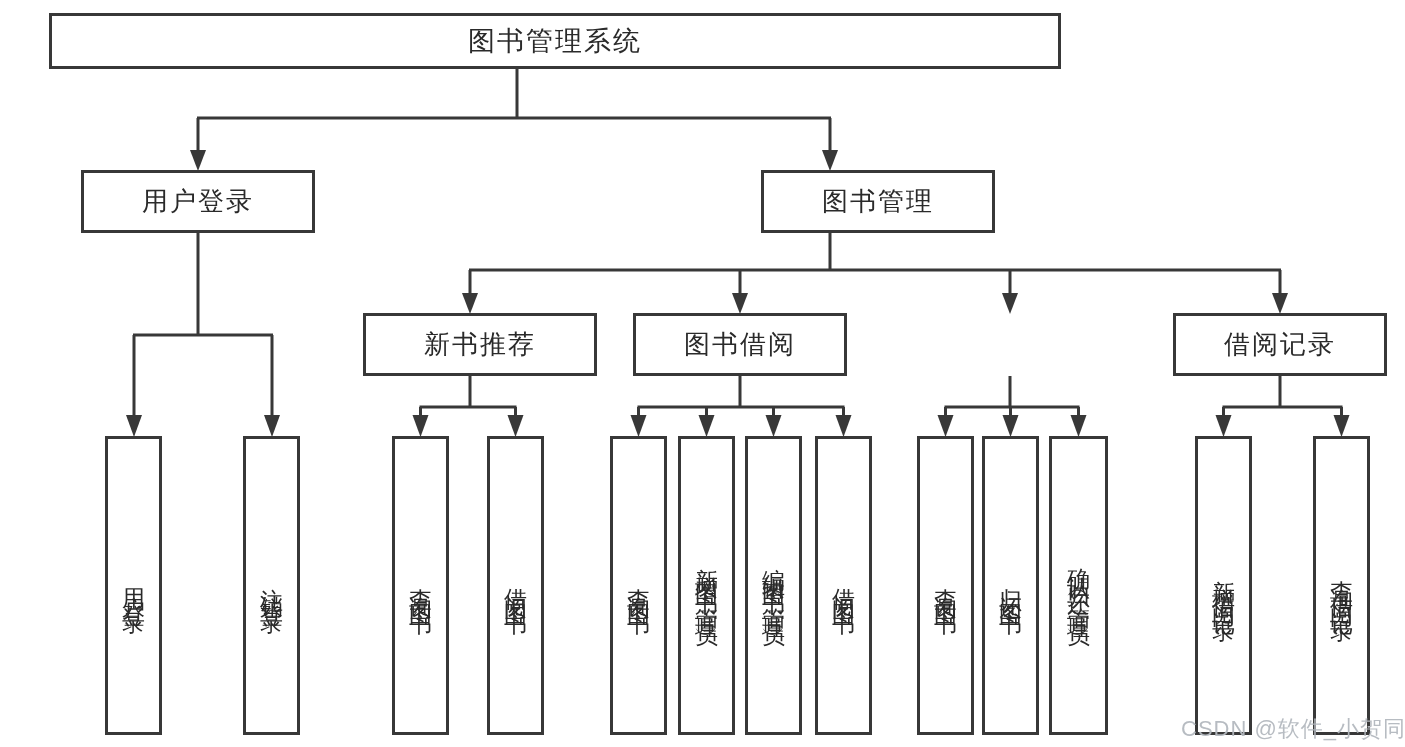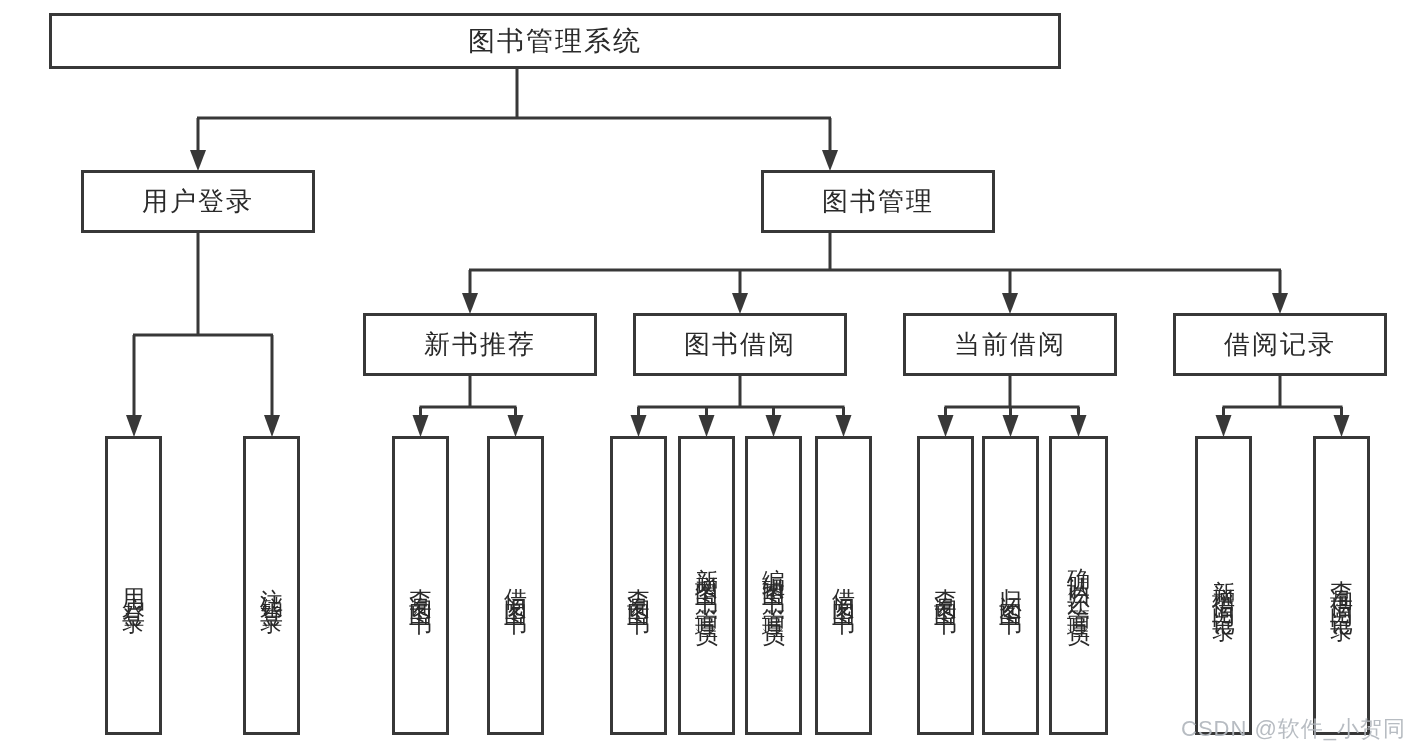--- a/index.html
+++ b/index.html
@@ -71,21 +71,20 @@
     </g>
   </svg>
 
   <div class="node root" style="left:11px;top:13px;width:1012px;height:56px;margin-left:38px;">图书管理系统</div>
 
   <div class="node" style="left:81px;top:170px;width:234px;height:63px;">用户登录</div>
   <div class="node" style="left:713px;top:170px;width:234px;height:63px;margin-left:48px;">图书管理</div>
 
   <div class="node" style="left:363px;top:313px;width:234px;height:63px;">新书推荐</div>
   <div class="node" style="left:633px;top:313px;width:214px;height:63px;text-align:right;">图书借阅</div>
-  <div class="node" style="left:903px;top:313px;width:214px;height:63px;">当前借阅</div>
   <div class="node" style="left:1173px;top:313px;width:214px;height:63px;">借阅记录</div>
 
   <div class="node leaf" style="left:105px;top:436px;width:57px;height:299px;">用户登录</div>
   <div class="node leaf" style="left:243px;top:436px;width:57px;height:299px;">注销登录</div>
 
   <div class="node leaf" style="left:392px;top:436px;width:57px;height:299px;">查询图书</div>
   <div class="node leaf" style="left:487px;top:436px;width:57px;height:299px;">借阅图书</div>
 
   <div class="node leaf" style="left:610px;top:436px;width:57px;height:299px;">查询图书</div>
   <div class="node leaf" style="left:678px;top:436px;width:57px;height:299px;">新增图书（管理员）</div>

